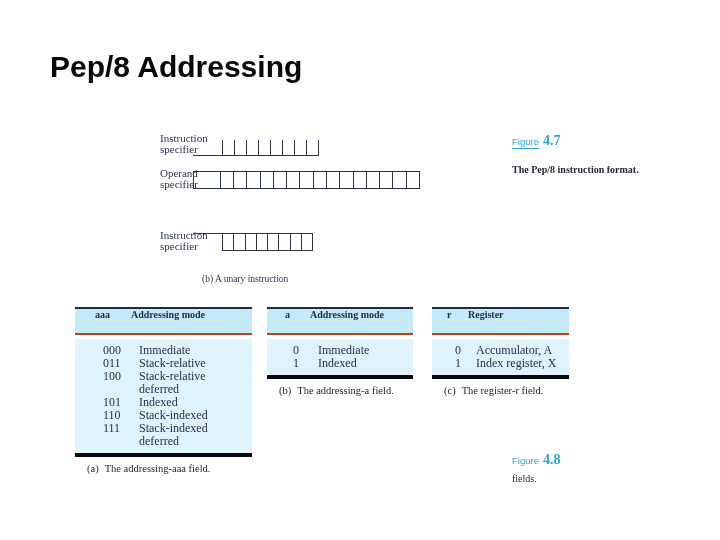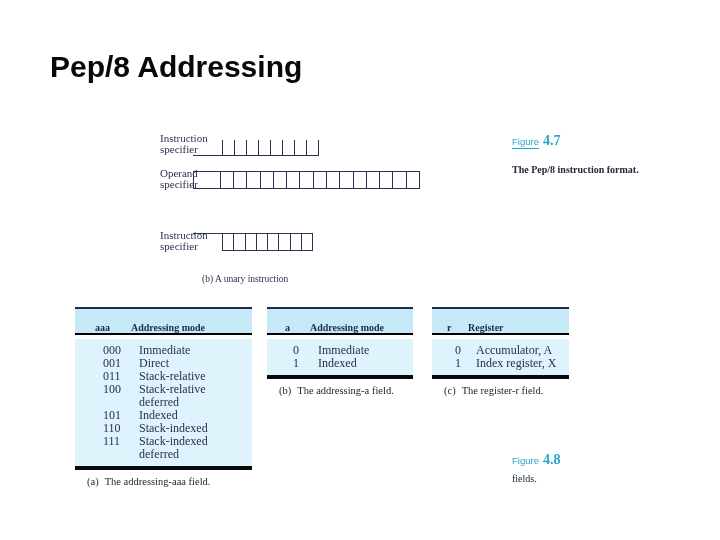--- a/index.html
+++ b/index.html
@@ -58,22 +58,22 @@
   }
   .figref-cap{
     position:absolute;font-size:10px;line-height:13px;color:#23283a;
   }
 
   
   .dtable{
     position:absolute;border-top:2px solid #1e2a4a;box-sizing:border-box;
   }
   .thead{
-    background:#c6e9f7;border-bottom:2px solid #000000;
-    display:flex;align-items:flex-end;height:24px;
+    background:#c6e9f7;border-bottom:2px solid #c2410c;
+    display:flex;align-items:flex-start;height:24px;
     font-weight:bold;font-size:10px;color:#1e2a4a;
   }
   .hc1,.c1{padding-left:var(--c1pad);width:var(--c1w);flex:none;box-sizing:content-box;}
   .tbody{
     background:#def3fb;margin-top:4px;padding:5px 8px;
     font-size:12px;color:#27304c;
   }
   .trow{display:flex;line-height:13px;}
   .bbar{height:4px;background:#0a0a0c;}
   .tcap{
@@ -157,24 +157,20 @@
     <div class="thead">
       <span class="hc1">aaa</span>
       <span>Addressing mode</span>
     </div>
     <div class="tbody">
         <div class="trow">
           <span class="c1">000</span>
           <span class="c2">Immediate</span>
         </div>
         <div class="trow">
-          <span class="c1">001</span>
-          <span class="c2">Direct</span>
-        </div>
-        <div class="trow">
           <span class="c1">011</span>
           <span class="c2">Stack-relative</span>
         </div>
         <div class="trow">
           <span class="c1">100</span>
           <span class="c2">Stack-relative deferred</span>
         </div>
         <div class="trow">
           <span class="c1">101</span>
           <span class="c2">Indexed</span>

